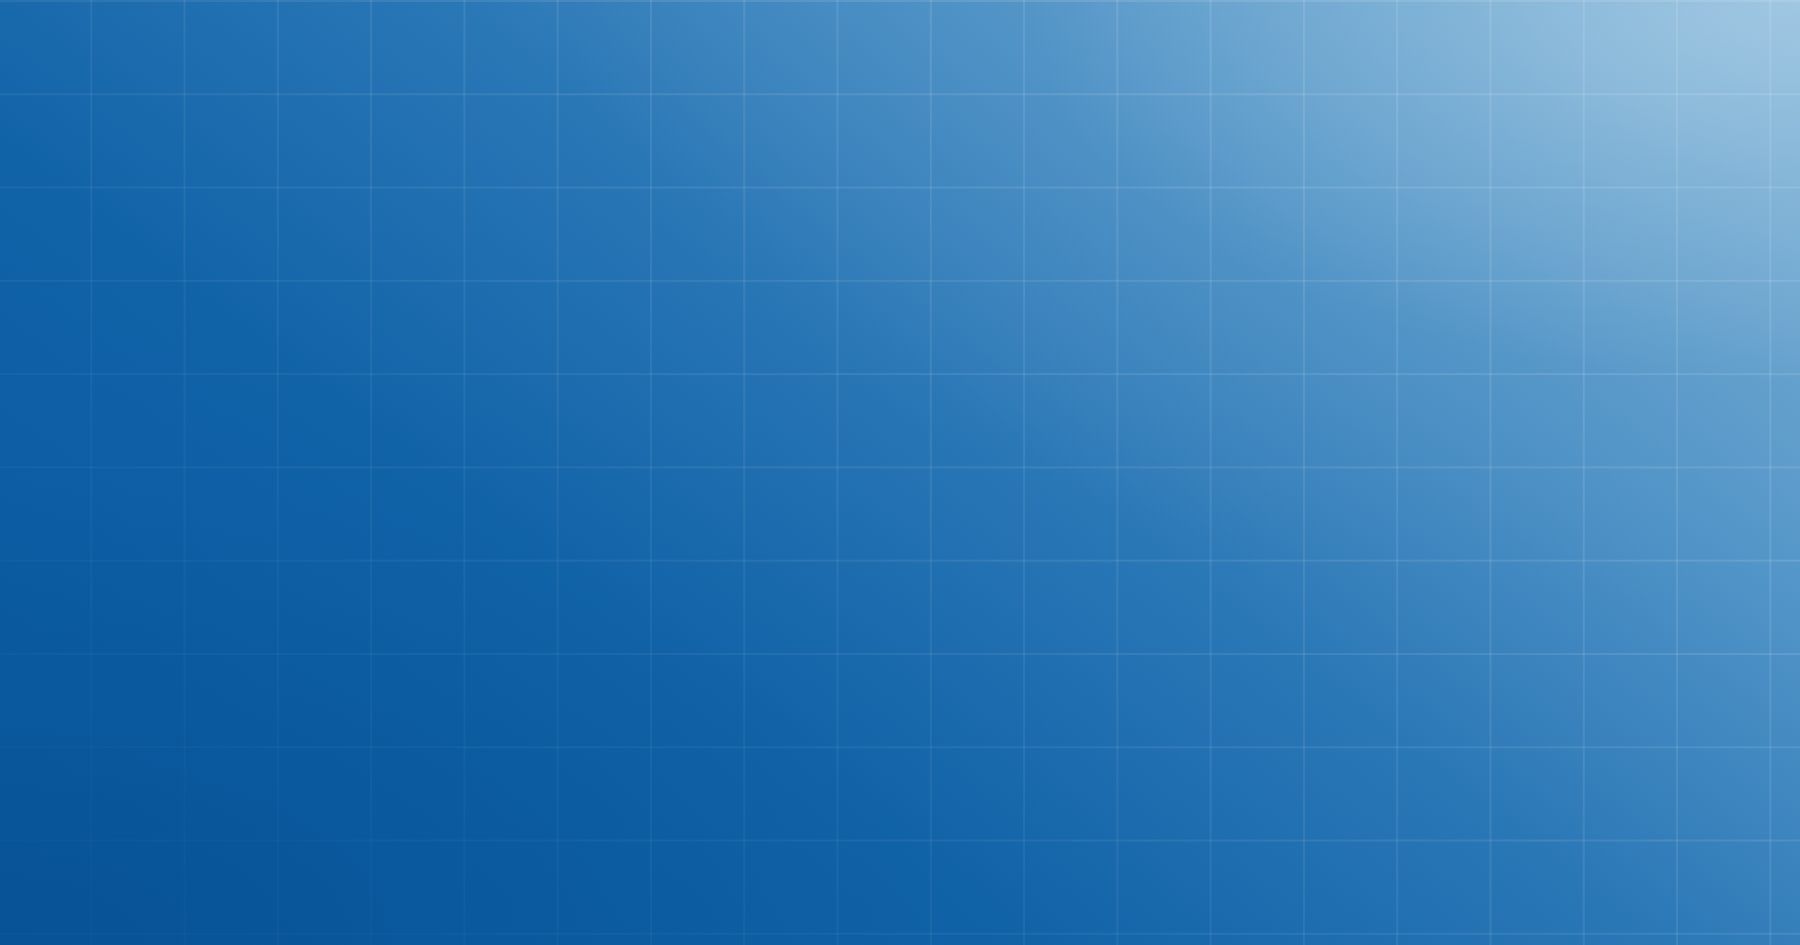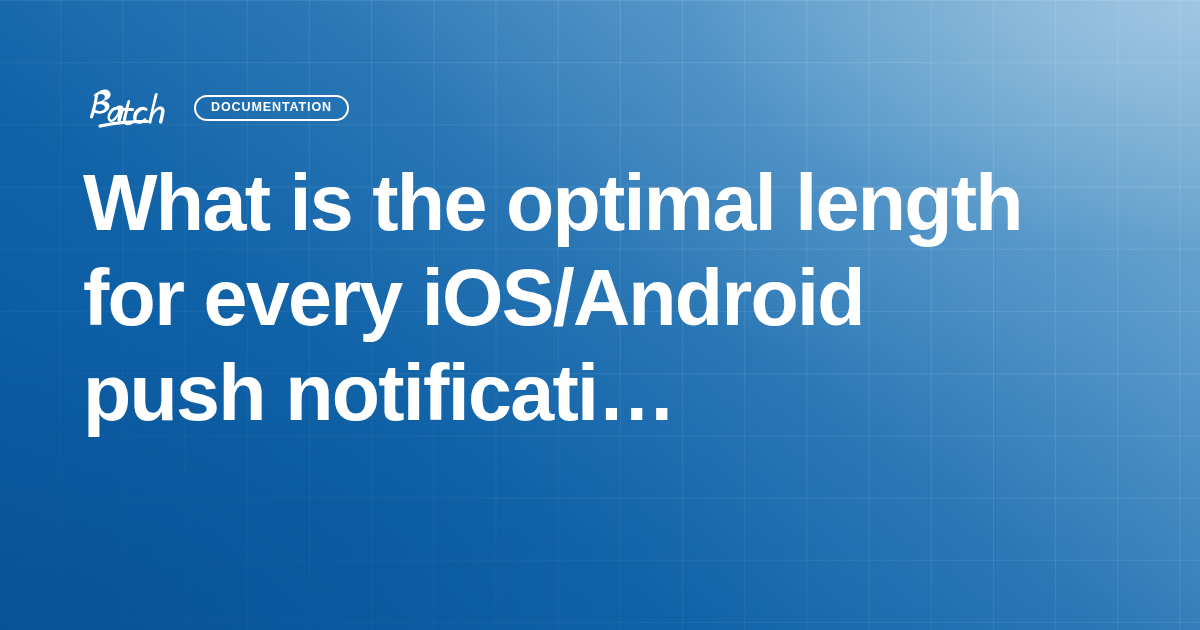--- a/index.html
+++ b/index.html
@@ -106,49 +106,16 @@
 
 <div class="card">
 
   <div class="bg-base"></div>
   <div class="bg-glow"></div>
   <div class="bg-deep"></div>
   <div class="bg-grid"></div>
 
   <div class="content">
 
-    <div class="brandbar">
 
-      <svg class="logo" viewBox="0 0 188 92" aria-label="Batch">
-        <g fill="#ffffff">
-
-          <path d="M30 14c7-5 16-7 22-2 5 4 4 12-2 16-3 2-7 3-10 4 5 0 10 2 12 6 3 6-1 13-7 16
-                   -8 5-18 4-25 0-2-1-3-3-1-5 2-1 4 0 6 1 5 3 12 3 16 0 3-2 4-7 1-9-3-3-9-3-13-2
-                   -2 0-4 0-4-2 0-2 2-3 4-3 4-1 9-2 12-5 3-2 4-7 1-9-4-3-10-2-14 1-2 1-5 3-6 1
-                   -1-2 1-4 8-8z"></path>
-          <path d="M26 18c2-1 4 0 4 2-1 13-5 29-9 42-1 3-2 6-5 5-3-1-2-4-1-7 4-13 8-28 9-40 0-1 1-2 2-2z"></path>
-
-          <path d="M66 44c5-4 12-4 15 1 1 2 1 4 0 7-2 7-4 13-5 18 0 2-1 4-4 4-2 0-3-2-3-4 0-2 1-5 1-7
-                   -3 5-7 10-12 11-5 1-9-3-9-9 0-11 9-22 17-21zm-1 6c-5 1-11 9-11 16 0 3 2 4 4 3
-                   5-2 10-10 12-16 1-3-1-4-5-3z"></path>
-
-          <path d="M92 30c2 0 3 2 2 4-1 4-2 8-3 12h8c2 0 3 1 3 3 0 2-1 3-3 3h-9c-2 7-4 14-4 19 0 3 1 4 4 4
-                   2 0 4-1 6-2 2-1 4 0 4 2 0 2-2 3-4 4-4 2-9 2-12 0-4-2-5-6-4-12 1-5 3-10 4-15h-4
-                   c-2 0-3-1-3-3 0-2 1-3 3-3h5c1-5 3-10 4-14 1-1 2-2 3-2z"></path>
-
-          <path d="M125 45c3 1 5 3 4 5-1 2-3 2-5 1-3-2-7-1-10 2-5 4-8 11-7 16 1 4 5 5 9 3 2-1 4-3 6-5
-                   2-1 4-1 5 1 0 2-1 4-3 5-5 5-13 6-18 3-5-3-7-9-5-17 3-10 13-17 21-15 1 0 2 0 3 1z"></path>
-
-          <path d="M146 16c2 0 4 1 3 4-3 12-6 23-8 32 4-5 9-9 14-9 6 0 9 5 8 12-1 6-3 13-4 19
-                   -1 2-2 4-4 3-3 0-3-2-3-4 1-6 3-12 4-18 1-4 0-6-3-6-4 0-9 5-12 11-2 4-3 9-4 14
-                   0 2-1 4-4 3-2 0-3-2-2-4 4-19 9-38 12-53 1-2 2-4 3-4z"></path>
-
-          <path d="M33 79c21-5 62-10 94-9 3 0 5 1 5 3 0 2-2 3-5 3-31-1-71 4-91 9-3 1-5 0-5-2 0-2 1-3 2-4z"></path>
-        </g>
-      </svg>
-
-      <div class="badge">DOCUMENTATION</div>
-    </div>
-
-    <div class="title">What is the optimal length for every iOS/Android push notificati…</div>
 
   </div>
 </div>
 
 </body></html>

